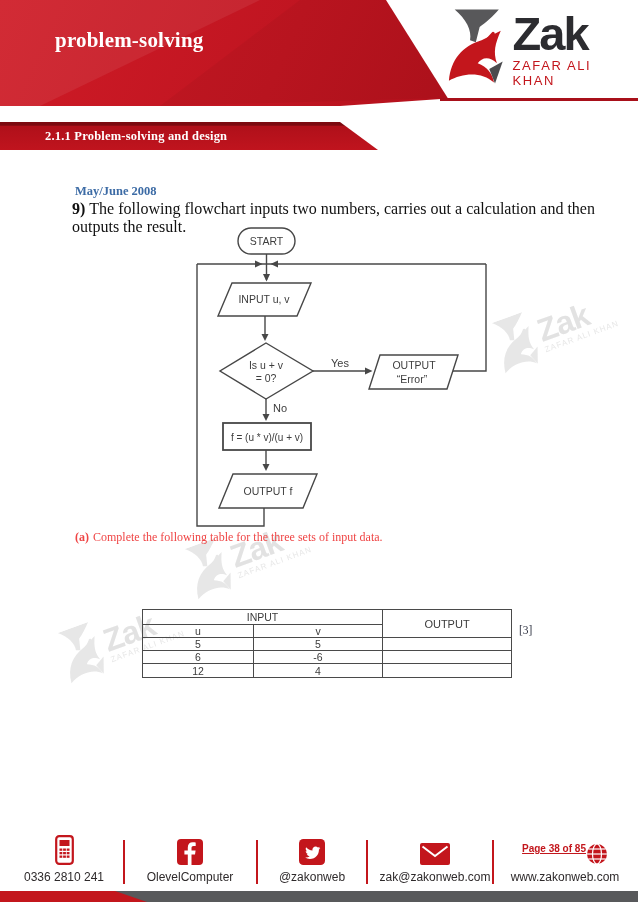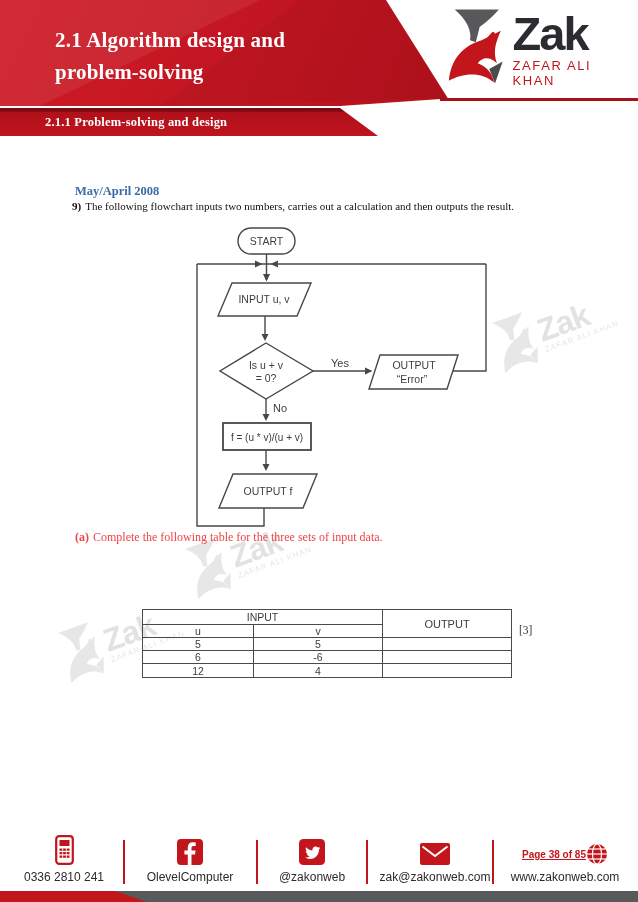--- a/index.html
+++ b/index.html
@@ -17,29 +17,29 @@
     clip-path:polygon(160px 106px,448px 98px,386px 0,300px 0);z-index:4;opacity:.45;}
   .hdr-title{left:55px;top:24px;z-index:5;color:#fff;font-weight:bold;font-size:21px;
     line-height:32px;letter-spacing:.2px;}
   .hdr-line{left:440px;top:98px;width:198px;height:3px;background:#a8101a;z-index:3;}
 
   .logo{left:447px;top:8px;z-index:5;display:flex;align-items:flex-start;}
   .logo-text{margin-left:6px;font-family:"Liberation Sans",sans-serif;}
   .logo-name{font-size:47px;font-weight:bold;color:#2c2c30;line-height:52px;letter-spacing:-2px;}
   .logo-sub{font-size:13px;color:#c3161c;letter-spacing:1.6px;margin-top:-2px;}
 
-  .sec-banner{left:0;top:108px;width:561px;height:28px;z-index:3;
+  .sec-banner{left:0;top:122px;width:561px;height:28px;z-index:3;
     background:linear-gradient(180deg,#7c0a10 0%,#7c0a10 11%,#b0101a 16%,#c0141e 100%);
     clip-path:polygon(0 0,340px 0,378px 100%,0 100%);
     display:flex;align-items:center;}
   .sec-banner span{color:#fff;font-weight:bold;font-size:12.5px;margin-left:45px;letter-spacing:.2px;}
 
   
   .date-head{left:75px;top:184px;color:#3c6ba5;font-weight:bold;font-size:12.5px;z-index:2;}
-  .q-line{left:72px;top:200px;font-size:11px;color:#111;z-index:2;}
+  .q-line{left:72px;top:200px;font-size:16px;color:#111;z-index:2;}
   .q-line b{margin-right:4px;}
   .part-line{left:75px;top:530px;font-size:12px;color:#ef4444;z-index:2;}
   .part-line b{margin-right:4px;}
   .marks{left:519px;top:624px;font-size:11.5px;color:#2e3140;z-index:2;}
 
   
   .flow{left:150px;top:222px;z-index:1;}
   .flow path,.flow rect,.flow line,.flow polyline{stroke:#474747;stroke-width:1.4;fill:#fff;}
   .flow line,.flow polyline{fill:none;}
   .flow polygon{fill:#474747;stroke:none;}
@@ -59,36 +59,35 @@
   .wm{display:flex;align-items:center;transform:rotate(-20deg);z-index:0;opacity:.85;}
   .wm .wm-txt{margin-left:3px;font-family:"Liberation Sans",sans-serif;}
   .wm .wm-name{font-size:32px;font-weight:bold;color:#dedede;line-height:30px;letter-spacing:-1px;}
   .wm .wm-sub{font-size:8px;color:#e3e3e3;letter-spacing:1px;}
 
   
   .f-item{bottom:18px;z-index:3;display:flex;flex-direction:column;align-items:center;
     justify-content:flex-end;font-family:"Liberation Sans",sans-serif;}
   .f-label{font-size:12px;font-weight:normal;color:#2e2a2b;margin-top:5px;white-space:nowrap;}
   .f-div{width:2px;background:#c3161c;top:840px;height:44px;z-index:3;}
-  .pg-row{display:flex;align-items:center;border-bottom:0;}
+  .pg-row{display:flex;align-items:flex-start;border-bottom:0;}
   .pg-txt{font-size:10px;font-weight:bold;color:#c3161c;text-decoration:underline;white-space:nowrap;}
   .strip-gray{left:0;bottom:0;width:638px;height:11px;background:#58595b;z-index:3;}
   .strip-red{left:0;bottom:0;width:638px;height:11px;z-index:4;background:#c3161c;
     clip-path:polygon(0 0,115px 0,147px 100%,0 100%);}
 </style>
 </head>
 <body>
 
 <div class="abs hdr-banner"></div>
 <div class="abs hdr-facet1"></div>
 <div class="abs hdr-facet2"></div>
 <div class="abs hdr-line"></div>
 
 <div class="abs hdr-title">
-  <div>2.1 Algorithm design and</div>
   <div>problem-solving</div>
 </div>
 
 <div class="abs logo">
   <svg width="60" height="80" viewBox="0 0 62 80">
     <path d="M8,0 L54,0 C48,7 40,14 34,18 L30,34 L24,32 C26,22 20,10 8,0 Z" fill="#58585a"></path>
     <circle cx="34" cy="41" r="5" fill="#c3161c"></circle>
     <line x1="37" y1="37" x2="48" y2="25" stroke="#c3161c" stroke-width="3.5" stroke-linecap="round"></line>
     <path d="M2,74 C4,52 16,38 36,32 L56,22 C50,36 48,44 52,56 C44,48 36,50 32,56 C42,60 47,66 49,76 C36,64 16,66 2,74 Z" fill="#c3161c"></path>
     <path d="M44,62 L58,54 L50,77 Z" fill="#4b4b4e"></path>
@@ -136,21 +135,21 @@
     <line x1="37" y1="37" x2="48" y2="25" stroke="#e3e3e3" stroke-width="3.5" stroke-linecap="round"></line>
     <path d="M2,74 C4,52 16,38 36,32 L56,22 C50,36 48,44 52,56 C44,48 36,50 32,56 C42,60 47,66 49,76 C36,64 16,66 2,74 Z" fill="#e3e3e3"></path>
     <path d="M44,62 L58,54 L50,77 Z" fill="#e3e3e3"></path>
   </svg>
   <div class="wm-txt">
     <div class="wm-name">Zak</div>
     <div class="wm-sub">ZAFAR ALI KHAN</div>
   </div>
 </div>
 
-<div class="abs date-head">May/April 2008</div>
+<div class="abs date-head">May/June 2008</div>
 <div class="abs q-line">
   <b>9)</b><span>The following flowchart inputs two numbers, carries out a calculation and then outputs the result.</span>
 </div>
 
 <svg class="abs flow" width="360" height="312" viewBox="150 222 360 312">
 
   <line x1="266.5" y1="254" x2="266.5" y2="280"></line>
   <polygon points="263,274 270,274 266.5,281.5"></polygon>
   <line x1="197" y1="264" x2="486" y2="264"></line>
   <polygon points="255,260.5 255,267.5 262.5,264"></polygon>

